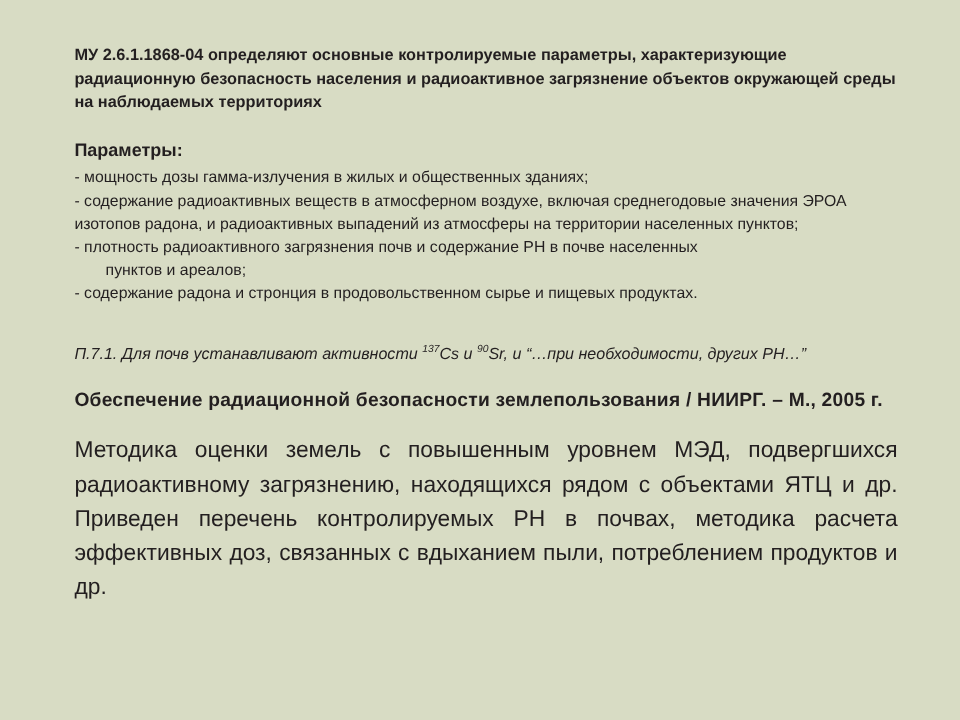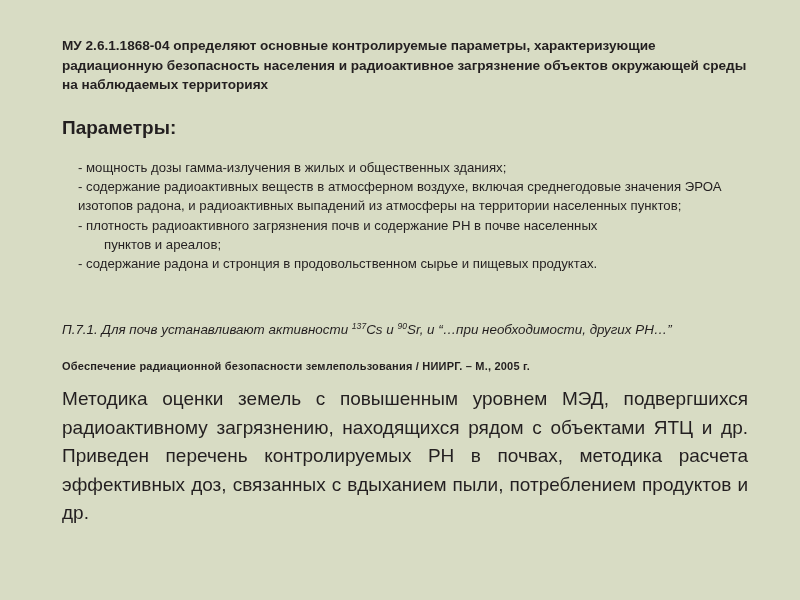--- a/index.html
+++ b/index.html
@@ -30,26 +30,26 @@
     font-weight: bold;
     font-size: 13.6px;
     line-height: 1.45;
     margin-bottom: 20px;
   }
   .intro .code {
     font-weight: bold;
   }
   .params-title {
     font-weight: bold;
-    font-size: 19px;
+    font-size: 15px;
     margin-bottom: 2px;
   }
   ul.list {
     list-style: none;
-    margin: 16px;
+    margin: 0;
     padding: 0;
   }
   ul.list li {
     color: #231f20;
     font-size: 13.2px;
     line-height: 1.45;
     margin: 0 0 0 0;
     text-indent: 0;
   }
   ul.list li .cont {
@@ -66,21 +66,21 @@
     line-height: 1.45;
     color: #231f20;
     margin-bottom: 18px;
   }
   .rule-71 sup {
     font-size: 8.6px;
     vertical-align: super;
   }
   .ref-title {
     font-weight: bold;
-    font-size: 11px;
+    font-size: 16px;
     line-height: 1.5;
     color: #231f20;
     letter-spacing: 0.2px;
   }
   .ref-body {
     font-size: 19px;
     line-height: 1.5;
     color: #231f20;
     text-align: justify;
     margin-top: 3px;

